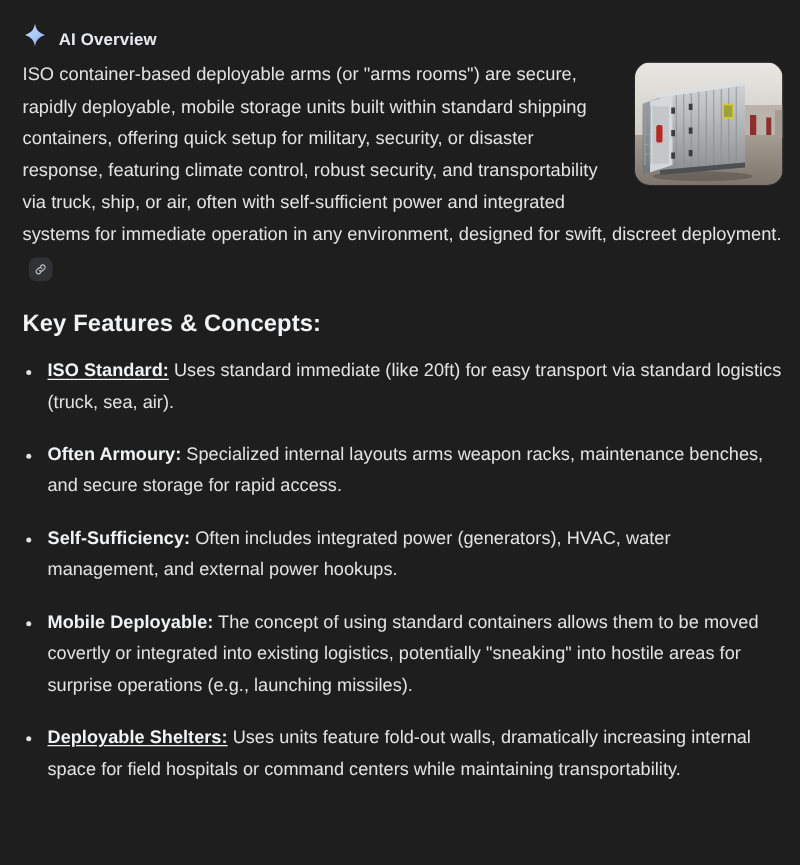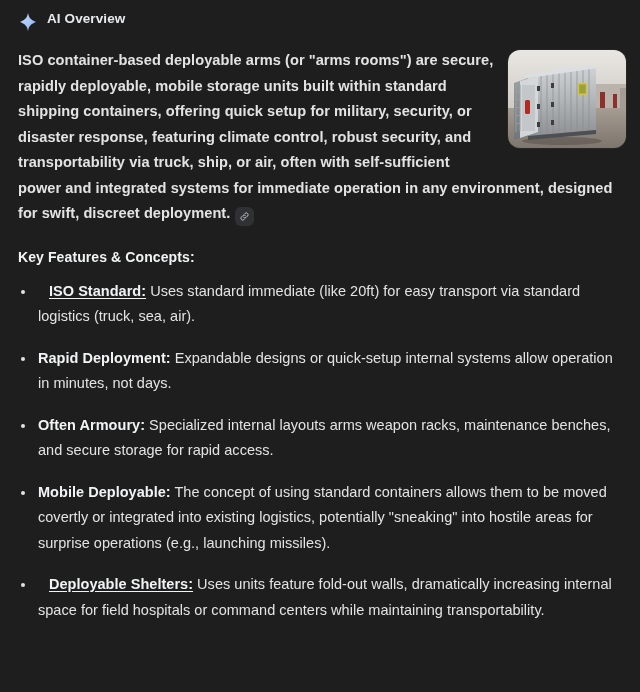--- a/index.html
+++ b/index.html
@@ -21,21 +21,21 @@
     width: 640px;
     height: 692px;
     background: #1e1e1e;
     padding: 10px 14px 0 18px;
     position: relative;
   }
 
   
   .ai-header {
     display: flex;
-    align-items: flex-start;
+    align-items: flex-end;
     gap: 9px;
     height: 26px;
     margin: 2px 0 10px 0;
   }
   .sparkle-icon {
     width: 20px;
     height: 20px;
     flex: 0 0 20px;
     display: block;
   }
@@ -61,41 +61,40 @@
   }
   .thumb svg { display: block; width: 100%; height: 100%; }
 
   
   .intro {
     font-size: 14.6px;
     line-height: 25.5px;
     color: #e3e3e3;
     margin: 0 0 6px 0;
     letter-spacing: .05px;
-    font-weight: bold;
   }
 
   
   .link-badge {
     display: inline-flex;
     align-items: center;
     justify-content: center;
     width: 19px;
     height: 19px;
     border-radius: 6px;
     background: #303134;
     vertical-align: -4px;
     margin-left: 5px;
     flex: 0 0 auto;
   }
   .link-badge svg { width: 11px; height: 11px; display: block; }
 
   
   .section-heading {
-    font-size: 14px;
+    font-size: 19px;
     font-weight: 700;
     color: #f1f3f4;
     margin: 22px 0 14px 0;
     letter-spacing: .1px;
     clear: both;
   }
 
   
   ul.features {
     list-style: none;
@@ -119,21 +118,21 @@
     top: 11px;
     width: 4px;
     height: 4px;
     border-radius: 50%;
     background: #e3e3e3;
   }
   .term {
     font-weight: 700;
     color: #f1f3f4;
   }
-  .term.underline { text-decoration: underline; text-underline-offset: 2px; margin-left: 11px; }
+  .term.underline { text-decoration: underline; text-underline-offset: 2px; }
 </style>
 </head>
 <body>
 
 <div class="page">
 
   <div class="ai-header">
     <svg class="sparkle-icon" viewBox="0 0 24 24" aria-hidden="true">
       <defs>
         <linearGradient id="sparkGrad" x1="0" y1="0" x2="1" y2="1">
@@ -237,28 +236,28 @@
       </span></p>
 
   <h2 class="section-heading">Key Features &amp; Concepts:</h2>
 
   <ul class="features">
 
     <li>
       <span class="term underline">ISO Standard:</span><span> Uses standard immediate (like 20ft) for easy transport via standard logistics (truck, sea, air).</span>
     </li>
 
-    <li>
-      <span class="term">Rapid Deployment:</span><span> Expandable designs or quick-setup internal systems allow operation in minutes, not days.</span>
-    </li>
 
     <li>
       <span class="term">Often Armoury:</span><span> Specialized internal layouts arms weapon racks, maintenance benches, and secure storage for rapid access.</span>
     </li>
 
+    <li>
+      <span class="term">Self-Sufficiency:</span><span> Often includes integrated power (generators), HVAC, water management, and external power hookups.</span>
+    </li>
 
     <li>
       <span class="term">Mobile Deployable:</span><span> The concept of using standard containers allows them to be moved covertly or integrated into existing logistics, potentially "sneaking" into hostile areas for surprise operations (e.g., launching missiles).</span>
     </li>
 
     <li>
       <span class="term underline">Deployable Shelters:</span><span> Uses units feature fold-out walls, dramatically increasing internal space for field hospitals or command centers while maintaining transportability.</span>
     </li>
 
   </ul>

